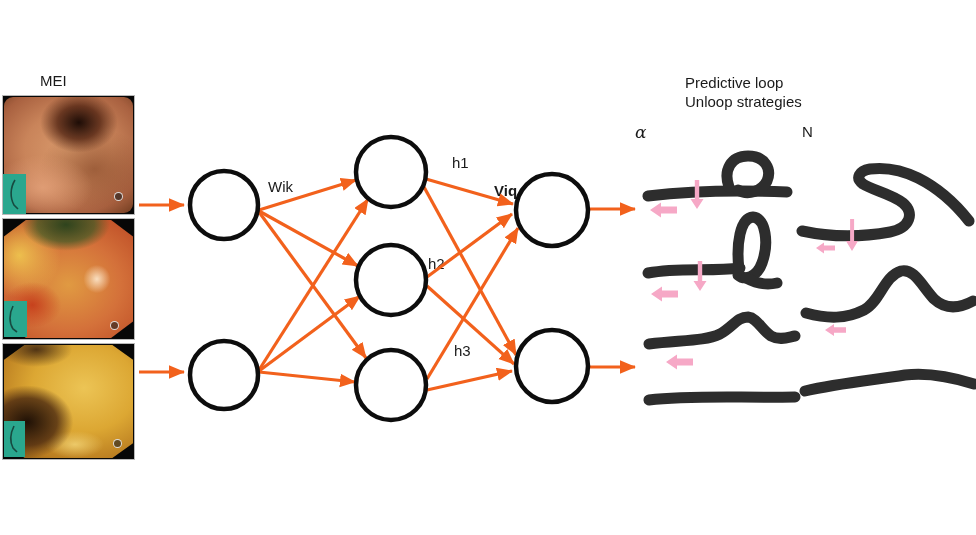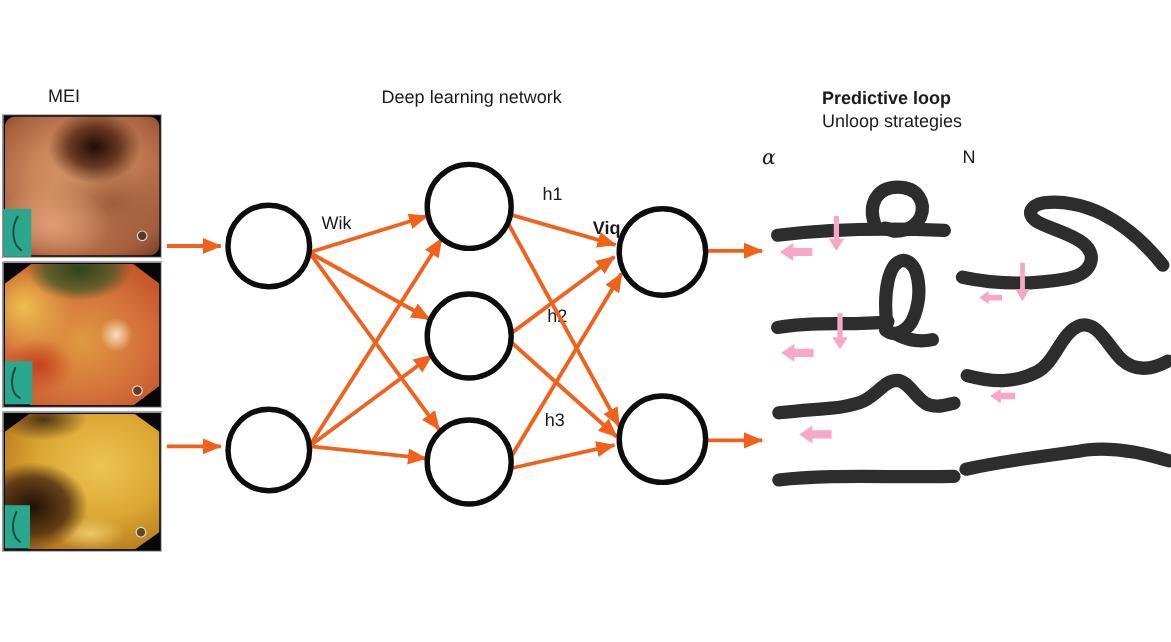--- a/index.html
+++ b/index.html
@@ -87,30 +87,29 @@
   <div id="img3" class="frame" style="top:343px;height:115px;">
     <div class="scene"></div>
     <div class="scopeguide">
       <svg width="21" height="36">
         <path d="M 10,5 C 6,13 6,21 9,27 l 4,4" stroke="#174a40" stroke-width="1.6" fill="none"></path>
       </svg>
     </div>
     <div class="marker-glyph"></div>
   </div>
 
-  <div class="lbl" style="left:318px;top:73px;">Deep learning network</div>
-  <div class="lbl" style="left:685px;top:74px;font-weight:bold;">Predictive loop</div>
+  <div class="lbl" style="left:685px;top:74px;">Predictive loop</div>
   <div class="lbl" style="left:685px;top:93px;text-align:right;">Unloop strategies</div>
   <div class="lbl alpha-label" style="left:635px;top:124px;">α</div>
   <div class="lbl" style="left:802px;top:123px;">N</div>
 
   <div class="lbl" style="left:268px;top:178px;">Wik</div>
   <div class="lbl" style="left:494px;top:182px;font-weight:bold;">Viq</div>
   <div class="lbl" style="left:452px;top:154px;">h1</div>
-  <div class="lbl" style="left:428px;top:255px;margin-left:28px;">h2</div>
+  <div class="lbl" style="left:428px;top:255px;">h2</div>
   <div class="lbl" style="left:428px;top:342px;margin-left:26px;">h3</div>
 
   <svg id="overlay" width="976" height="535" viewBox="0 0 976 535">
     <defs>
       <marker id="arrowhead" markerWidth="5.4" markerHeight="4.4" refX="4.7" refY="2.1" orient="auto">
         <path d="M0,0 L5,2.1 L0,4.2 Z"></path>
       </marker>
     </defs>
 
     <g>

